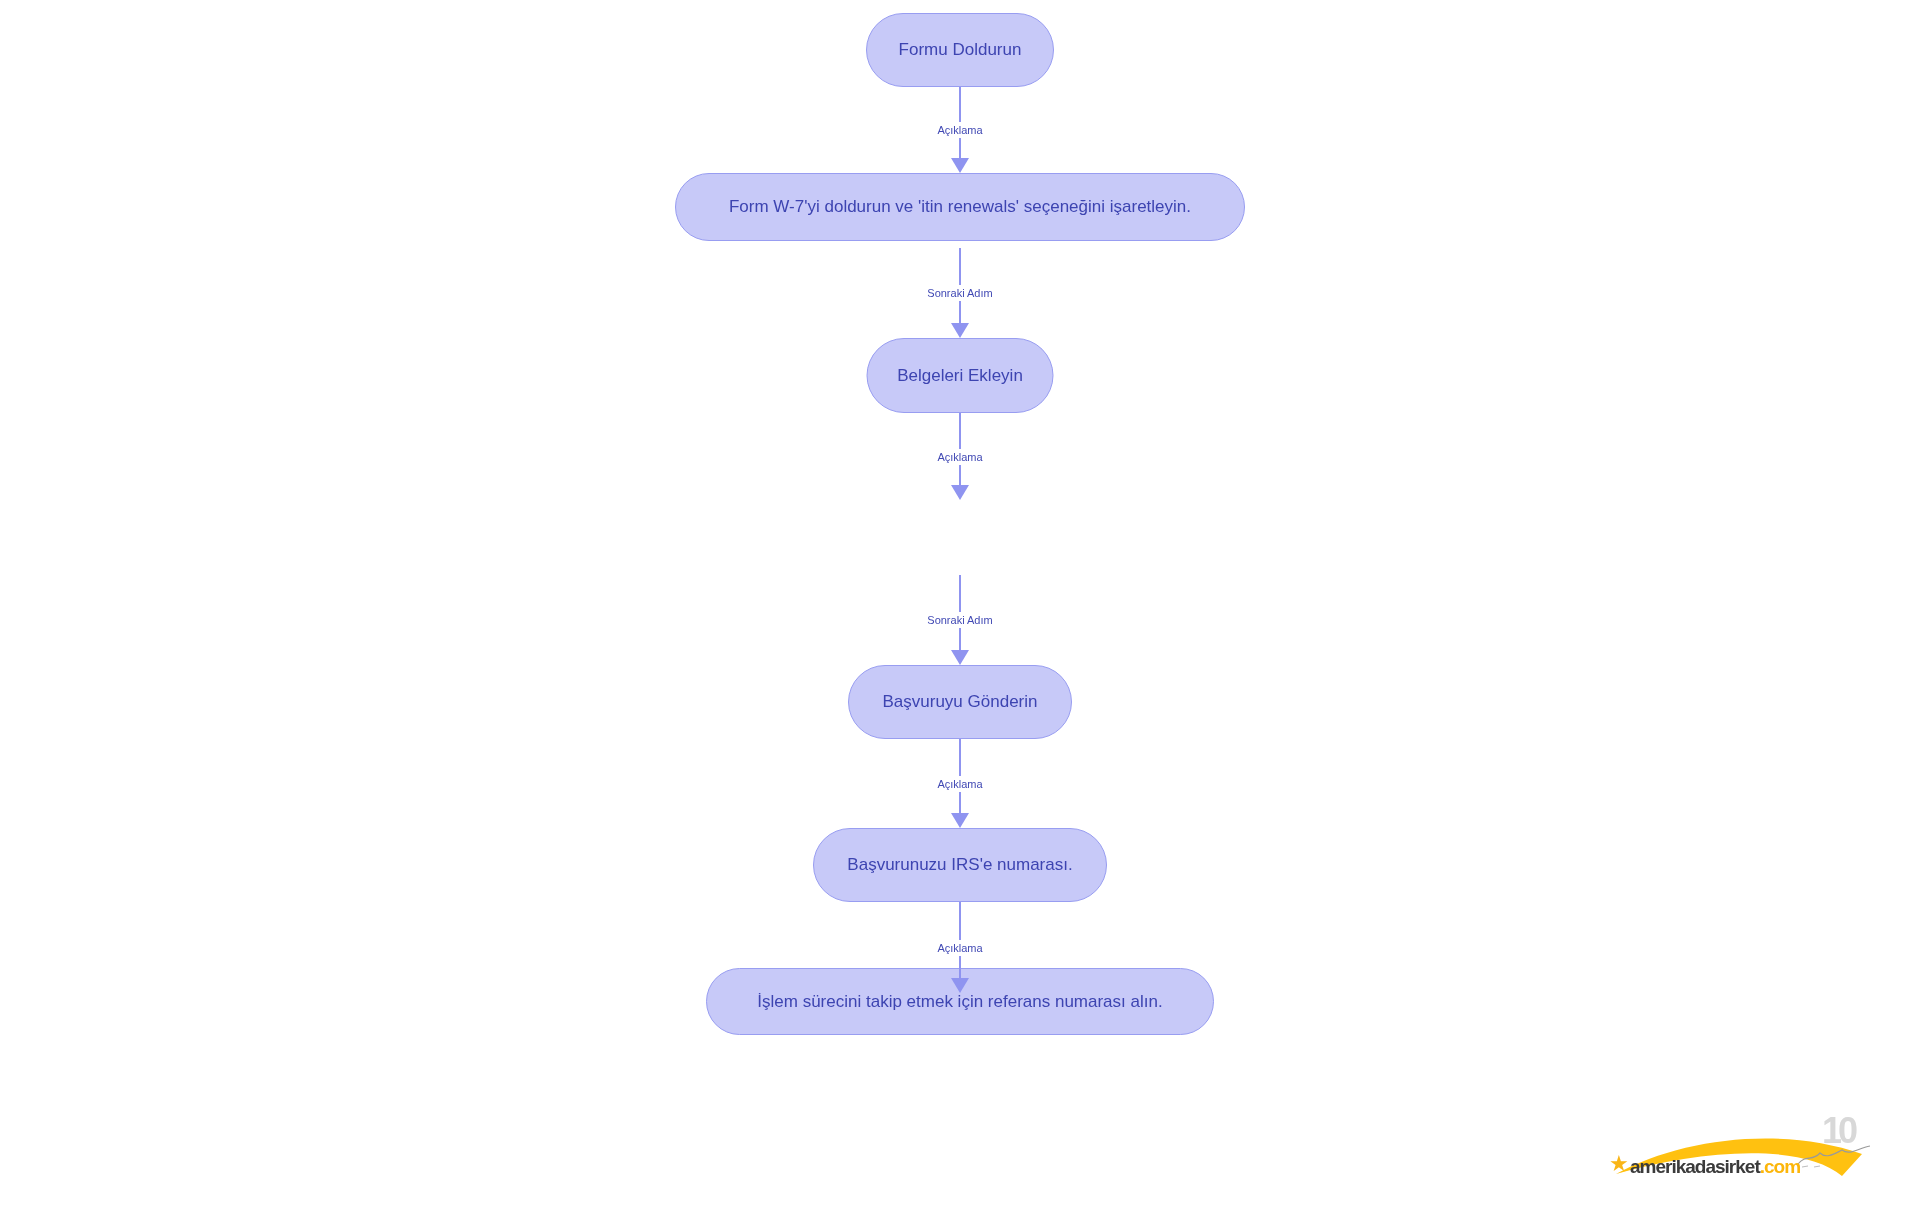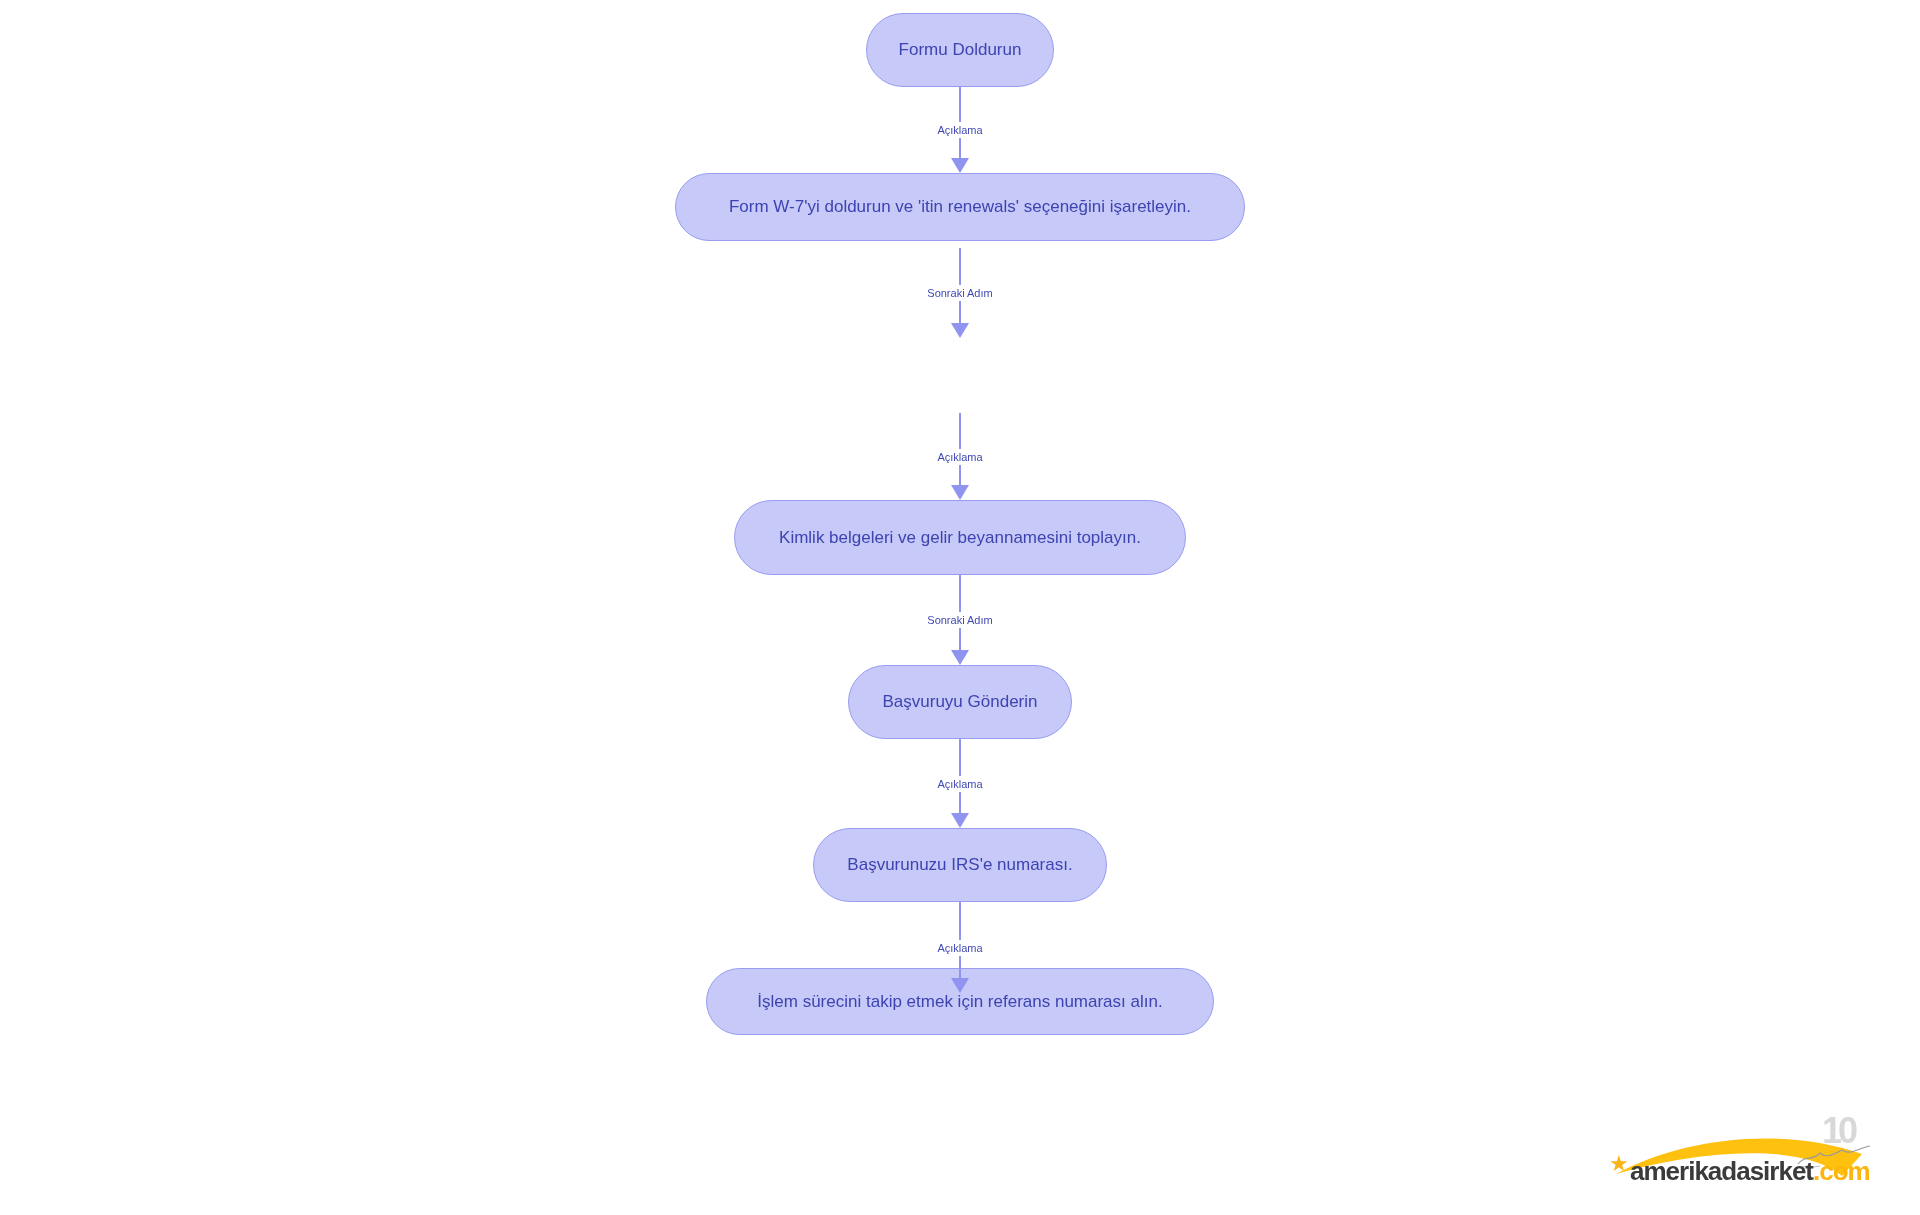--- a/index.html
+++ b/index.html
@@ -68,39 +68,39 @@
   .wm-scribble{position:absolute;right:8px;top:26px;}
   .wm-star{
     position:absolute;
     left:-3px;top:33px;
     font-size:22px;
     color:#f9b517;
   }
   .wm-text{
     position:absolute;
     left:18px;top:38px;
-    font-size:26px;
+    font-size:19px;
     font-weight:bold;
     letter-spacing:-1px;
     white-space:nowrap;
   }
   .wm-brand{color:#3b3b3b;}
   .wm-tld{color:#fcb60b;}
 </style>
 </head>
 <body>
 
 <div class="canvas">
 
   <div class="node" style="top:13px;width:188px;height:74px">Formu Doldurun</div>
 
   <div class="node" style="top:173px;width:570px;height:68px">Form W-7'yi doldurun ve 'itin renewals' seçeneğini işaretleyin.</div>
 
+  <div class="node" style="top:338px;width:187px;height:75px">Belgeleri Ekleyin</div>
 
-  <div class="node" style="top:500px;width:452px;height:75px">Kimlik belgeleri ve gelir beyannamesini toplayın.</div>
 
   <div class="node" style="top:665px;width:224px;height:74px">Başvuruyu Gönderin</div>
 
   <div class="node" style="top:828px;width:294px;height:74px">Başvurunuzu IRS'e numarası.</div>
 
   <div class="node" style="top:968px;width:508px;height:67px">İşlem sürecini takip etmek için referans numarası alın.</div>
 
   <div class="edge-line" style="top:87px;height:72px"></div>
   <div class="arrowhead" style="top:158px"></div>
   <div class="edge-label" style="top:130px">Açıklama</div>

